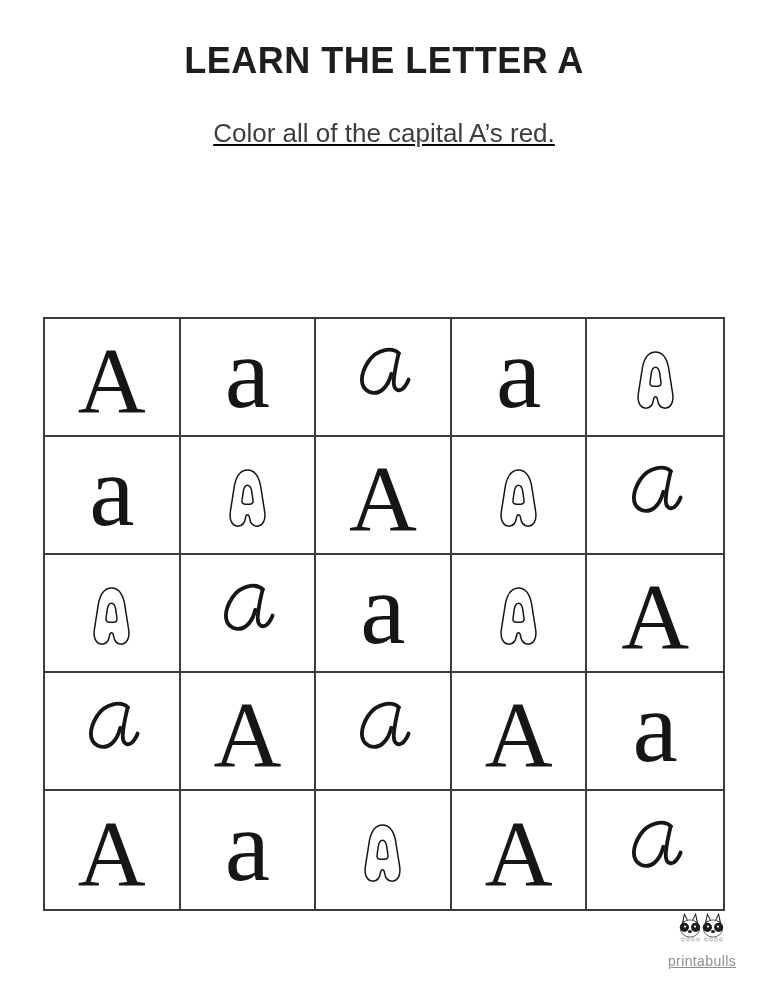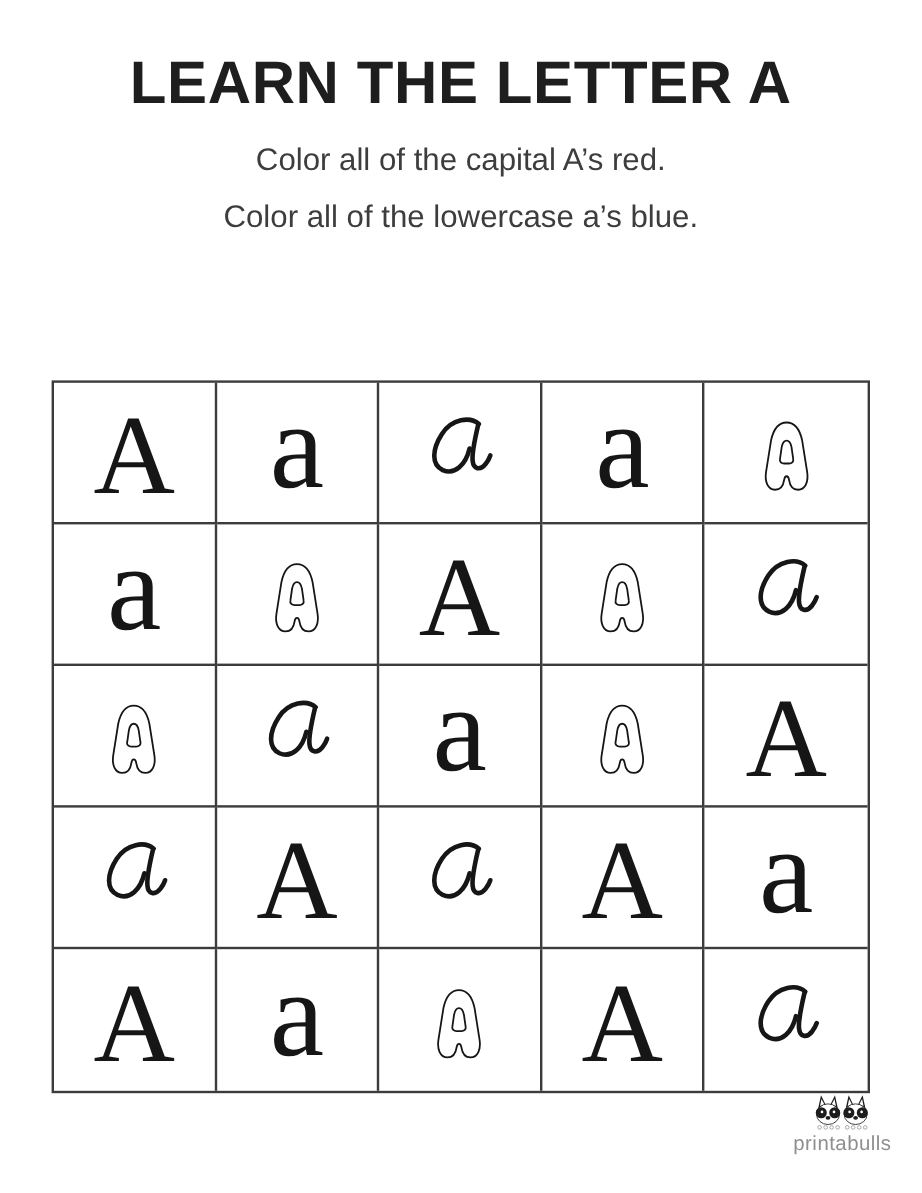--- a/index.html
+++ b/index.html
@@ -12,25 +12,25 @@
   }
   *{box-sizing:border-box;}
   html,body{margin:0;padding:0;}
   body{
     width:768px;height:994px;position:relative;overflow:hidden;
     background:var(--background);
     font-family:"Liberation Sans", sans-serif;
   }
   .page-title{
     position:absolute;top:40px;left:0;width:768px;margin:0;
-    text-align:center;font-size:50px;font-weight:700;letter-spacing:0.5px;
+    text-align:center;font-size:36px;font-weight:700;letter-spacing:0.5px;
     color:var(--title-text);
   }
   .instructions{
-    position:absolute;top:110px;left:0;width:768px;text-align:center;
+    position:absolute;top:110px;left:0;width:768px;text-align:center;text-decoration:underline;
   }
   .instructions p{
     margin:0;font-size:26px;line-height:47px;font-weight:400;
     color:var(--instruction-text);
   }
   .letter-grid{
     position:absolute;left:43px;top:317px;width:682px;height:594px;
     display:grid;
     grid-template-columns:repeat(5,1fr);
     grid-template-rows:repeat(5,1fr);
@@ -53,22 +53,23 @@
   .letter.lowercase{font-size:102px;transform:translateY(-4px);}
   svg.glyph{color:var(--letter);display:block;}
   svg.glyph.cursive{width:64px;transform:translateY(-6px);}
   svg.glyph.bubble{width:41px;transform:translateY(4px);}
   .brand-footer{
     position:absolute;top:912px;right:26px;width:80px;
     display:flex;flex-direction:column;align-items:center;
   }
   .brand-logo{width:50px;height:31px;display:block;}
   .brand-name{
-    font-size:17px;letter-spacing:0.4px;color:var(--brand-text);
-    margin-top:0px;
+    font-size:14px;letter-spacing:0.4px;color:var(--brand-text);
+    margin-top:10px;
+    text-decoration:underline;
   }
 </style>
 </head>
 <body>
 
 <svg width="0" height="0" style="position:absolute" aria-hidden="true">
   <defs>
     <symbol id="glyph-cursive-a" viewBox="0 0 100 80">
       <path d="M 75 13 C 64 3 40 6 27 26 C 14 46 13 66 28 73 C 44 80 58 66 63 45" fill="none" stroke="currentColor" stroke-width="6" stroke-linecap="round"></path>
       <path d="M 74 15 C 70 32 66 52 67 61 C 68 72 77 74 84 65 C 87 61 89 57 90 54" fill="none" stroke="currentColor" stroke-width="6" stroke-linecap="round"></path>
@@ -91,21 +92,20 @@
     </symbol>
   </defs>
 </svg>
 
 <div class="page">
 
   <h1 class="page-title">LEARN THE LETTER A</h1>
 
   <div class="instructions">
     <p>Color all of the capital A’s red.</p>
-    <p>Color all of the lowercase a’s blue.</p>
   </div>
 
   <div class="letter-grid" id="letter-grid">
       <div class="cell">
         <span class="letter capital">A</span>
       </div>
       <div class="cell">
         <span class="letter lowercase">a</span>
       </div>
       <div class="cell">

